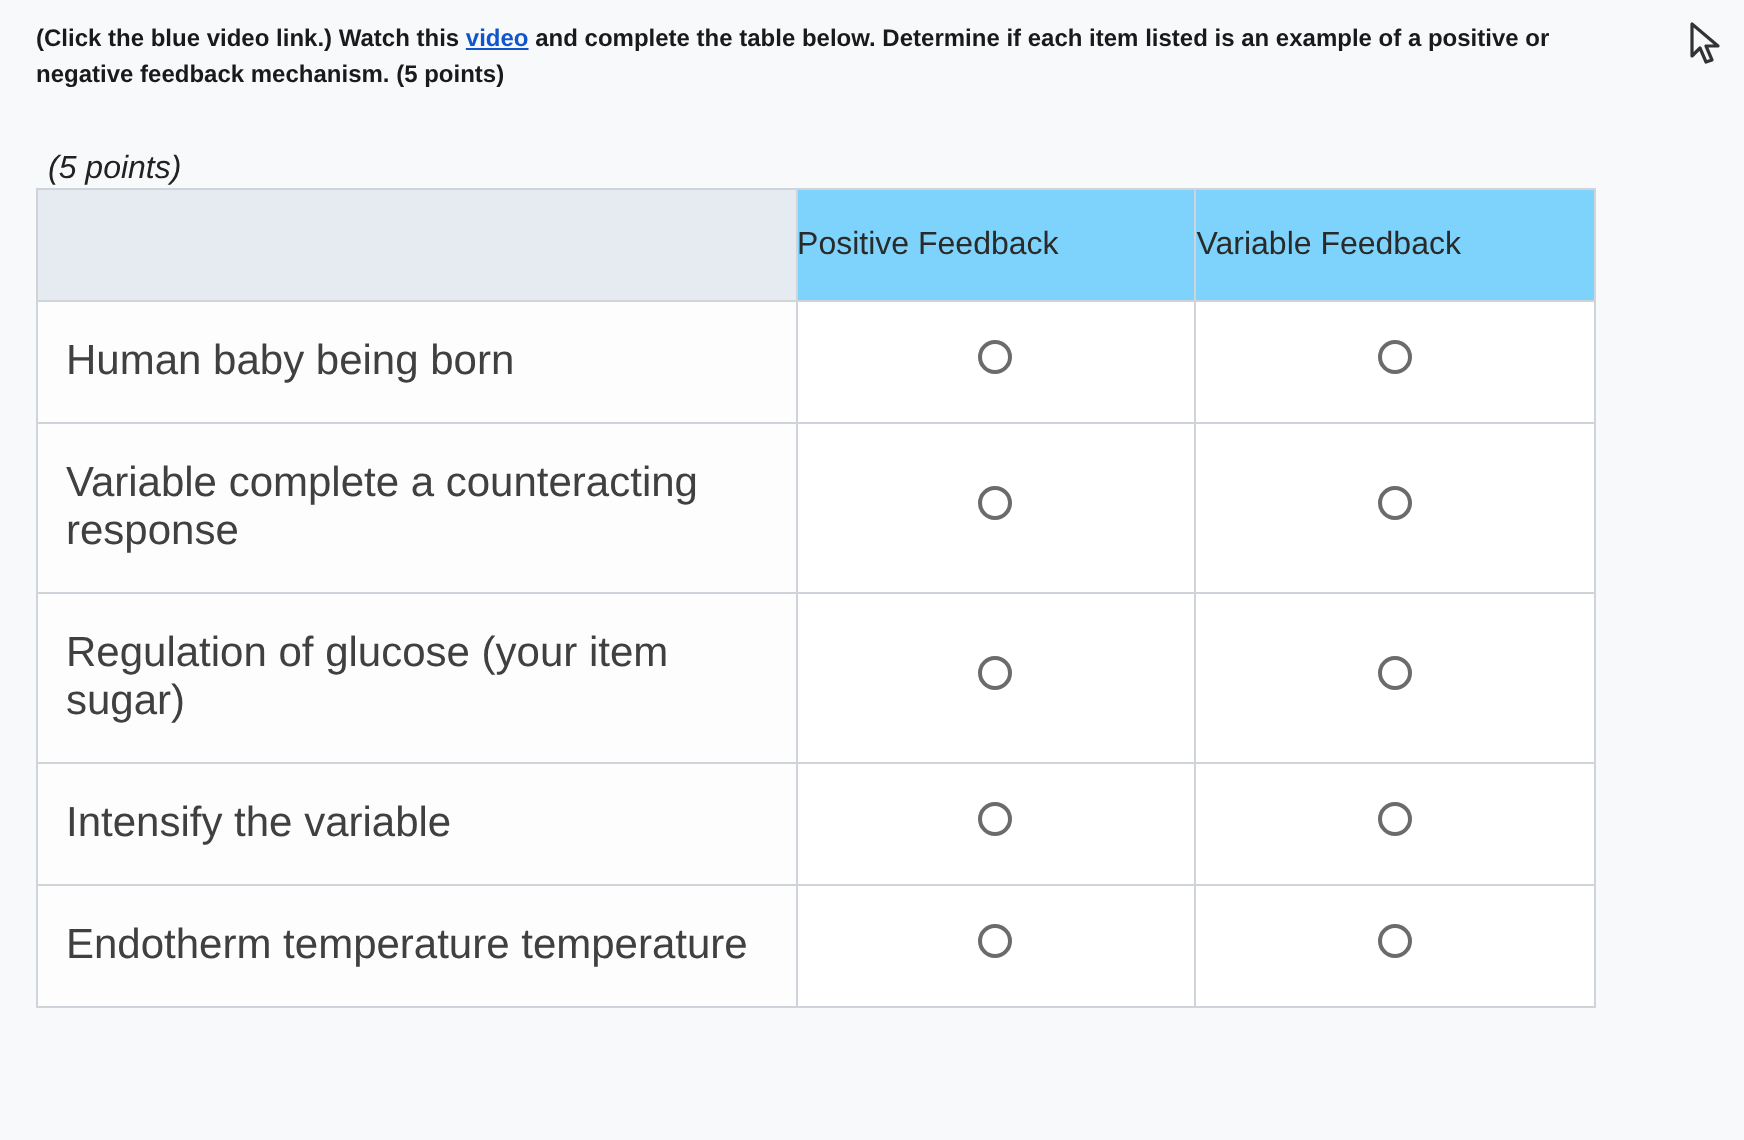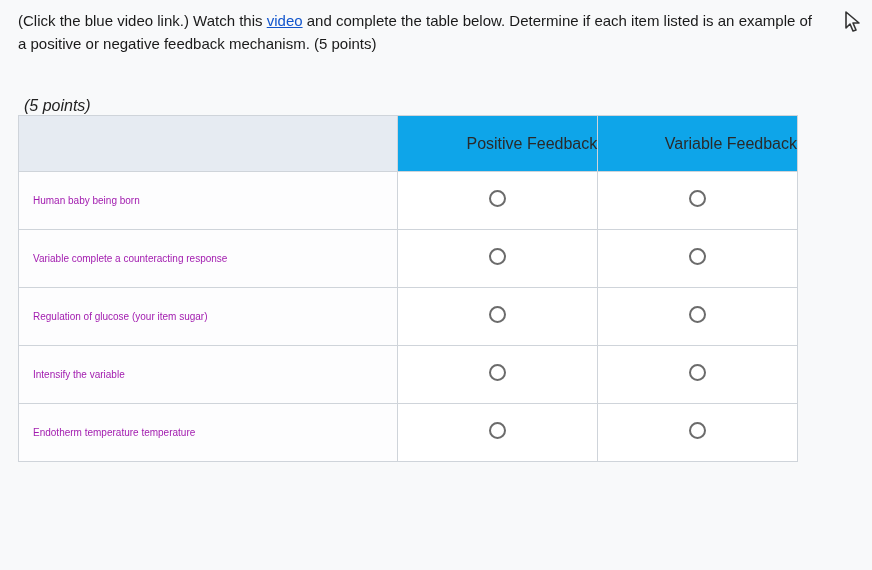--- a/index.html
+++ b/index.html
@@ -10,24 +10,24 @@
     body {
       font-family: Arial, Helvetica, sans-serif;
       background: #f8f9fa;
       width: 872px;
       height: 570px;
       padding: 10px 18px;
       position: relative;
       color: #1a1a1a;
     }
     .instructions {
-      font-size: 15px;
-      font-weight: normal;
+      font-size: 12px;
+      font-weight: bold;
       line-height: 1.5;
-      margin-bottom: 42px;
+      margin-bottom: 30px;
       padding-right: 30px;
     }
     .video-link {
       color: #1155cc;
       text-decoration: underline;
       cursor: pointer;
     }
     .points-label {
       font-style: italic;
       font-size: 16px;
@@ -44,32 +44,32 @@
       border: 1px solid #cfd4da;
       text-align: left;
       vertical-align: middle;
     }
     .quiz-table th.corner {
       background: #e6ebf2;
       width: 380px;
       height: 56px;
     }
     .quiz-table th.col-head {
-      background: #0ea5e9;
+      background: #7dd3fc;
       font-weight: normal;
       font-size: 16px;
-      text-align: right;
+      text-align: left;
       color: #2a2a2a;
       width: 200px;
       height: 56px;
     }
     .quiz-table td.row-label {
       padding: 18px 14px;
-      font-size: 10px;
-      color: #a21caf;
+      font-size: 21px;
+      color: #404040;
       background: #fdfdfe;
     }
     .quiz-table td.radio-cell {
       text-align: center;
       padding: 18px 0;
       background: #fff;
     }
     .radio-circle {
       display: inline-block;
       width: 17px;

